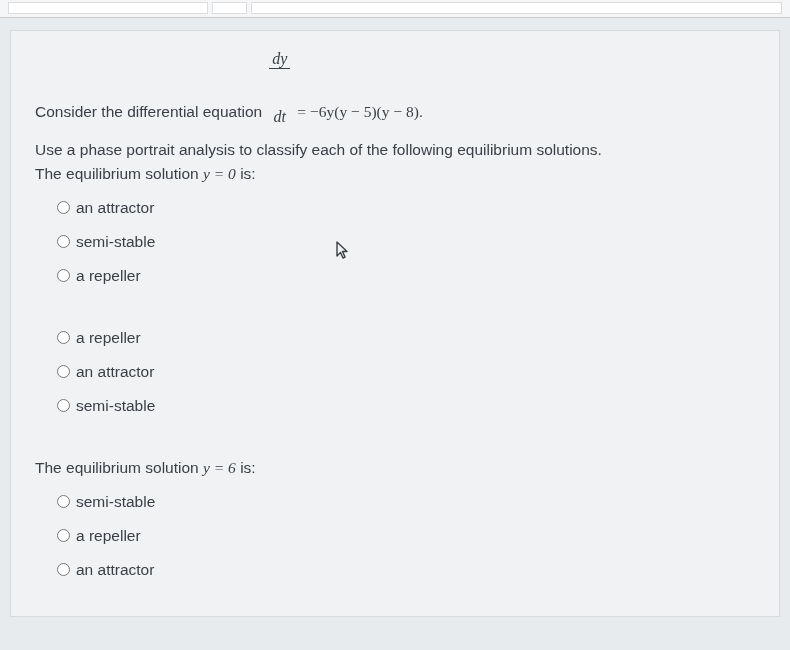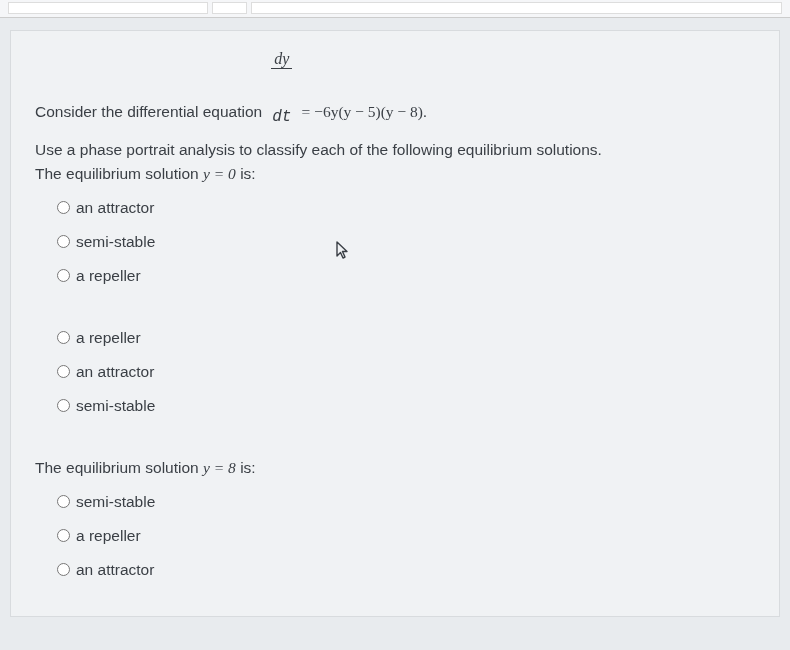--- a/index.html
+++ b/index.html
@@ -61,21 +61,20 @@
       position: relative;
       top: 2px;
       gap: 40px;
     }
     .frac .num {
       border-bottom: 1px solid #3a3f45;
       padding: 0 3px;
     }
     .frac .den {
       padding: 0 3px;
-      font-family: Liberation Mono, monospace;
     }
     .math {
       font-family: 'Times New Roman', serif;
       font-style: italic;
     }
     .math-upright {
       font-family: 'Times New Roman', serif;
       font-style: normal;
     }
     .instruction {
@@ -160,21 +159,21 @@
         <span class="option-label">an attractor</span>
       </label>
       <label class="option-row">
         <input type="radio" name="g1" class="radio" style="">
         <span class="option-label">semi-stable</span>
       </label>
     </div>
 
     <div class="group" style="margin-bottom:0;">
       <div class="group-title">
-        <span>The equilibrium solution </span><span class="math">y = 8</span><span> is:</span>
+        <span>The equilibrium solution </span><span class="math">y = 6</span><span> is:</span>
       </div>
       <label class="option-row">
         <input type="radio" name="g2" class="radio" style="">
         <span class="option-label">semi-stable</span>
       </label>
       <label class="option-row">
         <input type="radio" name="g2" class="radio" style="">
         <span class="option-label">a repeller</span>
       </label>
       <label class="option-row">

